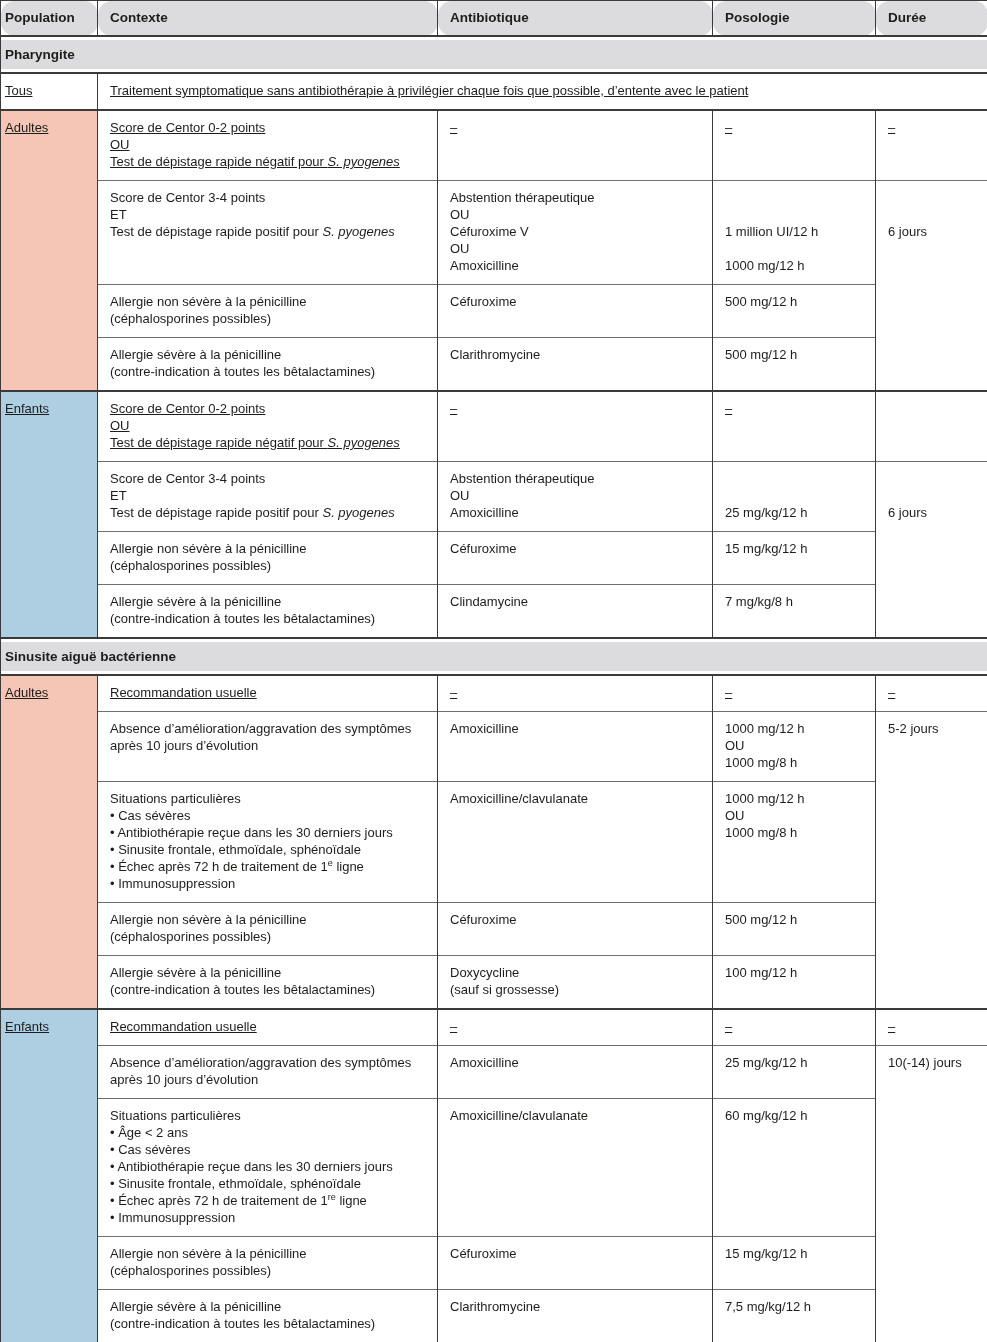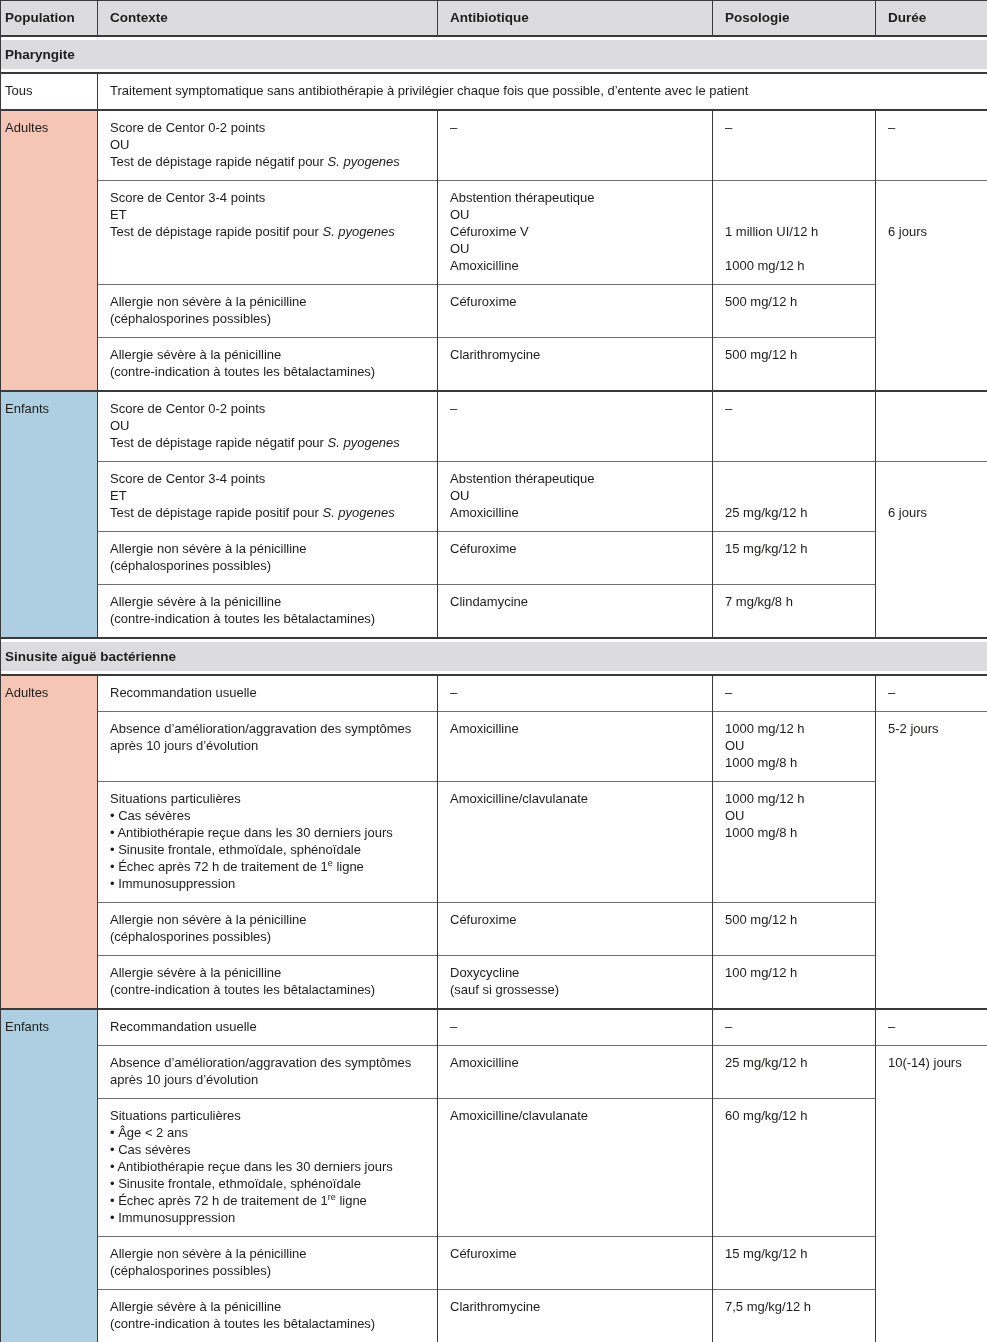--- a/index.html
+++ b/index.html
@@ -10,32 +10,33 @@
     width: 987px; table-layout: fixed; border-collapse: collapse;
     font-size: 13px; line-height: var(--lh); color: #1d1d1b;
     border: 1px solid var(--border); border-bottom: 4px solid var(--border);
   }
   th, td { vertical-align: top; word-wrap: break-word; }
   th {
     background: var(--gray); text-align: left; font-weight: bold; font-size: 13.5px;
     padding: 8px 2px 9px 12px;
     border-left: 1px solid var(--border);
     border-bottom: 2px solid var(--border);
+    border-radius: 14px;
   }
   th.first { padding-left: 4px; border-left: none; }
   td {
     padding: 8px 10px 10px 12px;
     border-left: 1px solid var(--border);
     border-top: 1px solid #6e6e6e;
   }
   td.pop { padding-left: 4px; border-left: none; }
   td.pop-pink { background: var(--pink); }
   td.pop-blue { background: var(--blue); }
   td.pop-none { background: #ffffff; }
-  tr.group-start td { border-top: 2px solid var(--border); }
+  tr.group-start td { border-top: 2px solid var(--border); text-decoration: underline; }
   td.section-bar {
     background: var(--gray); font-weight: bold; font-size: 13.5px;
     padding: 9px 10px 9px 4px;
     border-left: none;
     border-top: 2px solid var(--border);
     border-bottom: 2px solid var(--border);
     box-shadow: inset 0 3px 0 #ffffff, inset 0 -3px 0 #ffffff;
     margin-top: 18px;
   }
   tbody tr:last-child td { border-bottom: none; }

